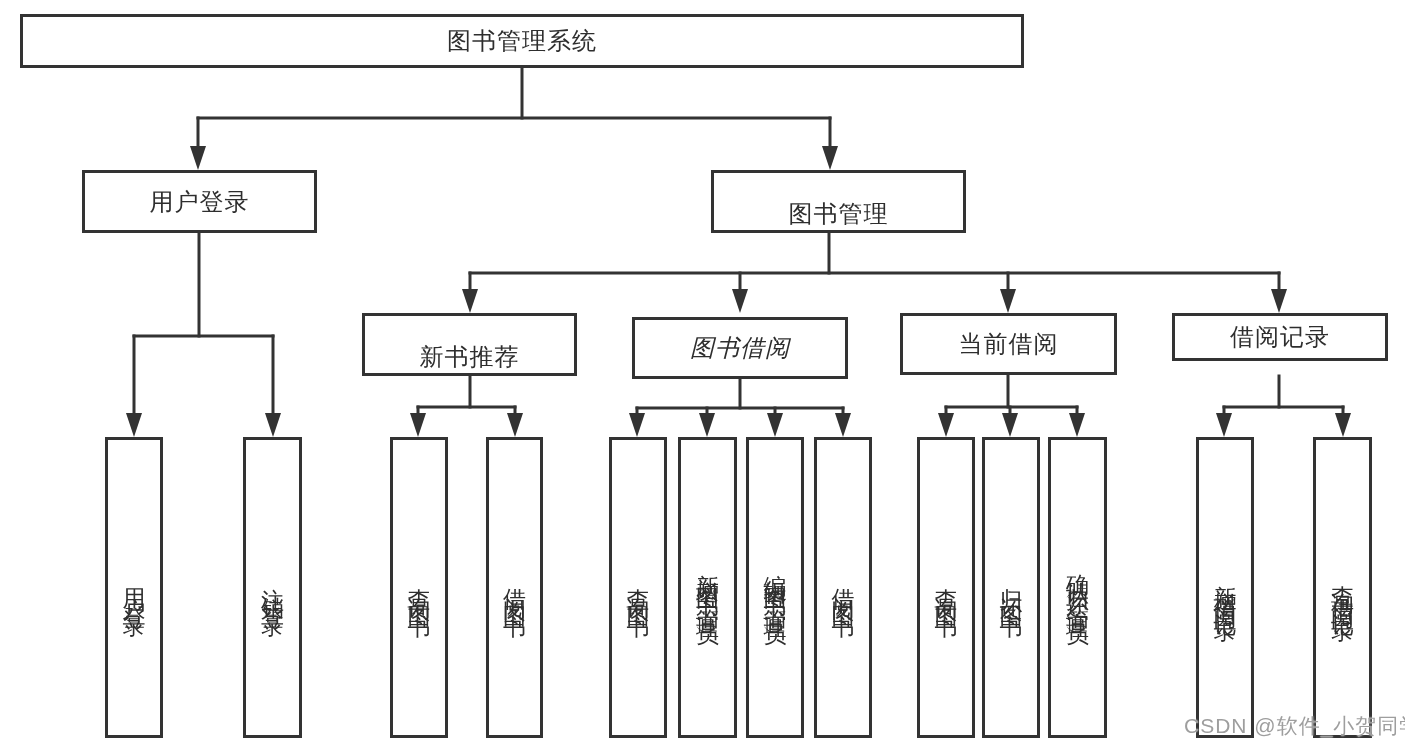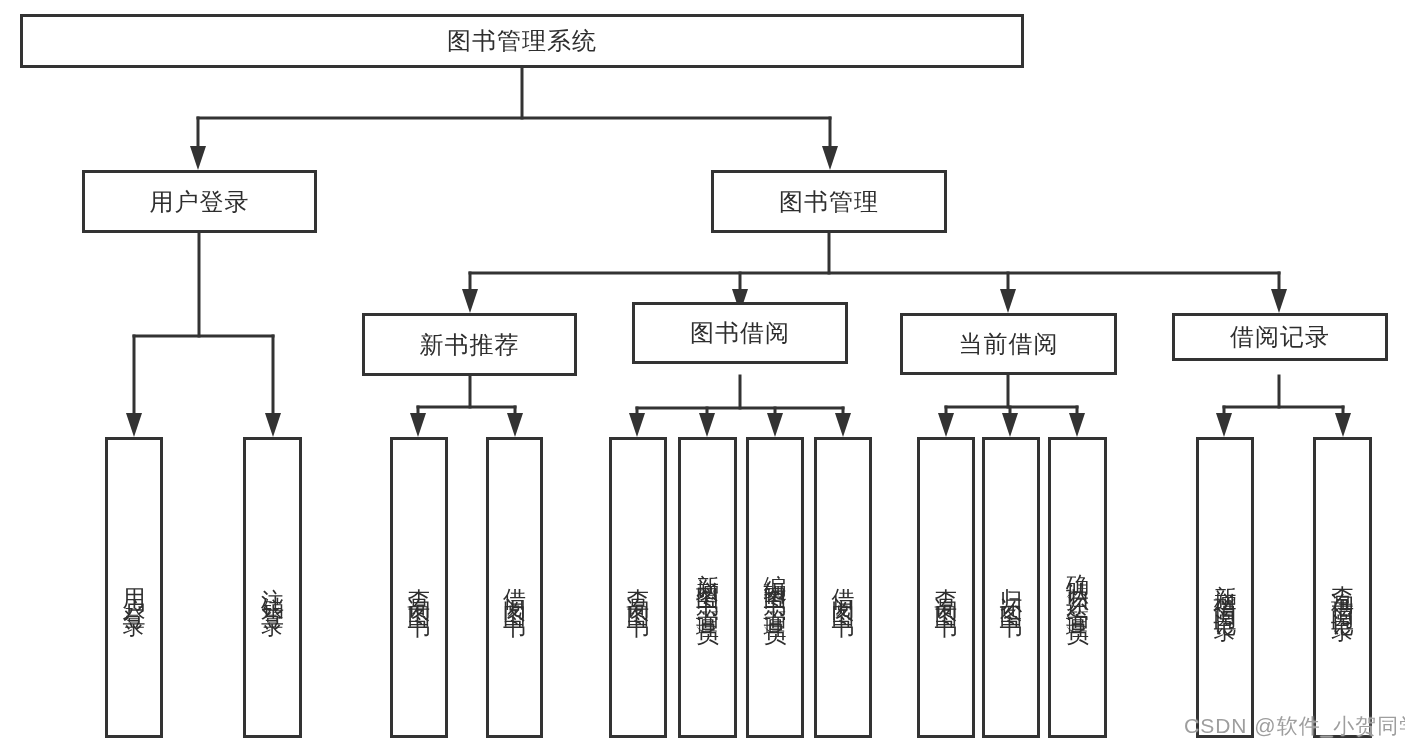--- a/index.html
+++ b/index.html
@@ -134,28 +134,28 @@
     </g>
   </svg>
 
   <div class="node h-node" style="left:20px; top:14px; width:1004px; height:54px;">
     <span>图书管理系统</span>
   </div>
 
   <div class="node h-node" style="left:82px; top:170px; width:235px; height:63px;">
     <span>用户登录</span>
   </div>
-  <div class="node h-node" style="left:711px; top:170px; width:236px; height:63px;">
+  <div class="node h-node" style="left:711px; top:170px; width:255px; height:63px;align-items:flex-end;">
     <span>图书管理</span>
   </div>
 
-  <div class="node h-node" style="left:362px; top:313px; width:215px; height:63px;">
+  <div class="node h-node" style="left:362px; top:313px; width:215px; height:63px;align-items:flex-end;">
     <span>新书推荐</span>
   </div>
-  <div class="node h-node" style="left:632px; top:302px; width:216px; height:62px;">
+  <div class="node h-node" style="left:632px; top:317px; width:216px; height:62px;font-style:italic;">
     <span>图书借阅</span>
   </div>
   <div class="node h-node" style="left:900px; top:313px; width:217px; height:62px;">
     <span>当前借阅</span>
   </div>
   <div class="node h-node" style="left:1172px; top:313px; width:216px; height:48px;">
     <span>借阅记录</span>
   </div>
 
   <div class="node leaf" style="left:105px; top:437px; width:58px; height:301px;">

